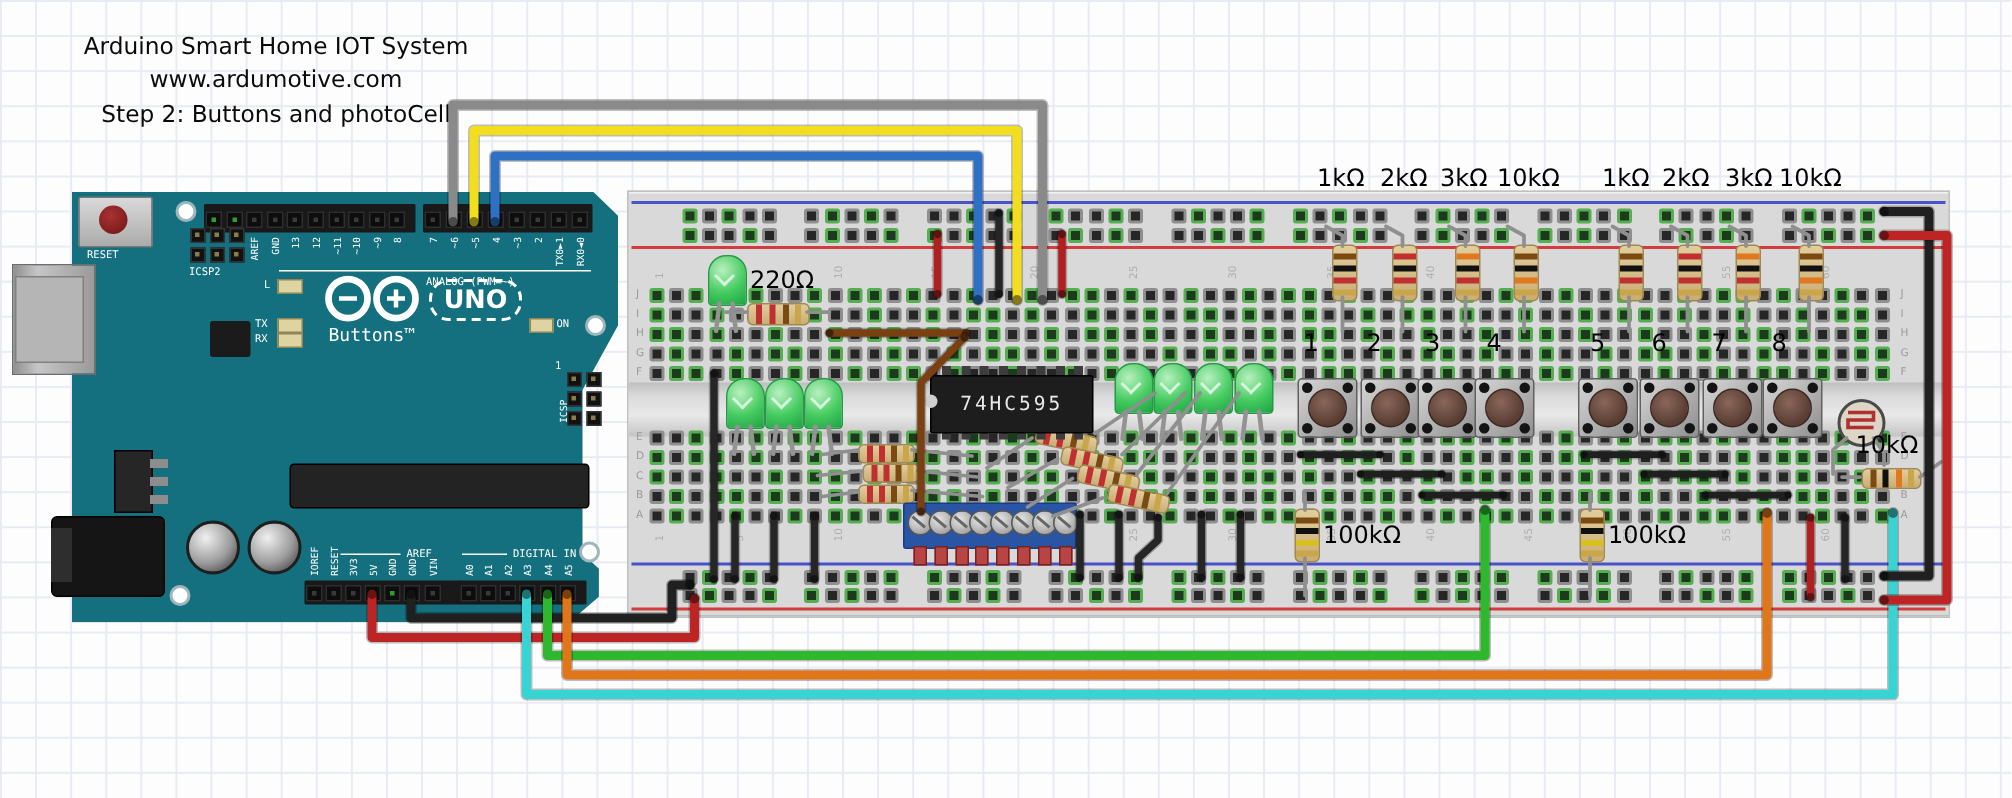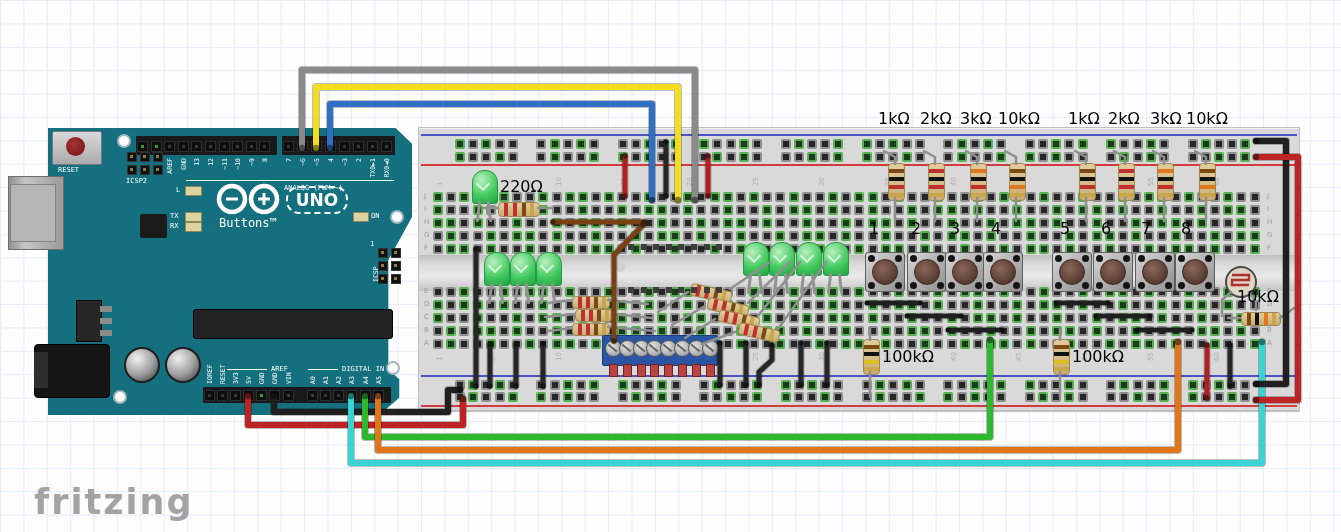--- a/index.html
+++ b/index.html
@@ -73,20 +73,25 @@
     background:radial-gradient(circle at 35% 30%,#f0f0f0,#9c9c9c 55%,#303030);}
   .blabel{position:absolute;color:#000;font-size:16px;white-space:nowrap;}
   svg.wires{position:absolute;left:0;top:0;z-index:40;}
   .z-bb{z-index:5}.z-ard{z-index:10}.z-comp{z-index:20}.z-lab{z-index:50}.z-top{z-index:60}
 </style>
 </head>
 <body>
 
 <div class="canvas" id="scene">
 
+  <div class="title-block">
+    <div>Arduino Smart Home IOT System</div>
+    <div>www.ardumotive.com</div>
+    <div>Step 2: Buttons and photoCell</div>
+  </div>
 
   <div class="bb z-bb" id="bb">
       <div class="channel"></div>
       <div class="railline" style="top: 6px; background: rgb(73, 83, 200);"></div>
       <div class="railline" style="top: 36px; background: rgb(210, 60, 60);"></div>
       <div class="railline" style="top: 247px; background: rgb(73, 83, 200);"></div>
       <div class="railline" style="top: 277px; background: rgb(210, 60, 60);"></div>
       <div class="hole g" style="left: 36px; top: 11px;"></div>
       <div class="hole" style="left: 49.2px; top: 11px;"></div>
       <div class="hole g" style="left: 62.4px; top: 11px;"></div>
@@ -1236,20 +1241,21 @@
       <div class="chippin" style="left: 665.8px; top: 244px;"></div>
       <div class="chippin" style="left: 665.8px; top: 287px;"></div>
       <div class="chippin" style="left: 678.4px; top: 244px;"></div>
       <div class="chippin" style="left: 678.4px; top: 287px;"></div>
       <div class="chippin" style="left: 691px; top: 244px;"></div>
       <div class="chippin" style="left: 691px; top: 287px;"></div>
       <div class="chippin" style="left: 703.6px; top: 244px;"></div>
       <div class="chippin" style="left: 703.6px; top: 287px;"></div>
       <div class="chippin" style="left: 716.2px; top: 244px;"></div>
       <div class="chippin" style="left: 716.2px; top: 287px;"></div>
+      <div class="chip">74HC595</div>
       <div class="chipnotch"></div>
       <div class="tblock"></div>
       <div class="screw" style="left: 605px; top: 340px;"></div>
       <div class="ttab" style="left: 609px; top: 364px;"></div>
       <div class="screw" style="left: 618.8px; top: 340px;"></div>
       <div class="ttab" style="left: 622.8px; top: 364px;"></div>
       <div class="screw" style="left: 632.6px; top: 340px;"></div>
       <div class="ttab" style="left: 636.6px; top: 364px;"></div>
       <div class="screw" style="left: 646.4px; top: 340px;"></div>
       <div class="ttab" style="left: 650.4px; top: 364px;"></div>
@@ -1509,14 +1515,13 @@
       <div class="blabel" style="left: 991px; top: 219px;">4</div>
       <div class="blabel" style="left: 1060px; top: 219px;">5</div>
       <div class="blabel" style="left: 1101px; top: 219px;">6</div>
       <div class="blabel" style="left: 1141px; top: 219px;">7</div>
       <div class="blabel" style="left: 1181px; top: 219px;">8</div>
       <div class="blabel" style="left: 882px; top: 347px;">100kΩ</div>
       <div class="blabel" style="left: 1072px; top: 347px;">100kΩ</div>
       <div class="blabel" style="left: 1237px; top: 287px;">10kΩ</div>
     </div>
 
-  <div class="watermark z-top">fritzing</div>
 </div>
 
 </body></html>

